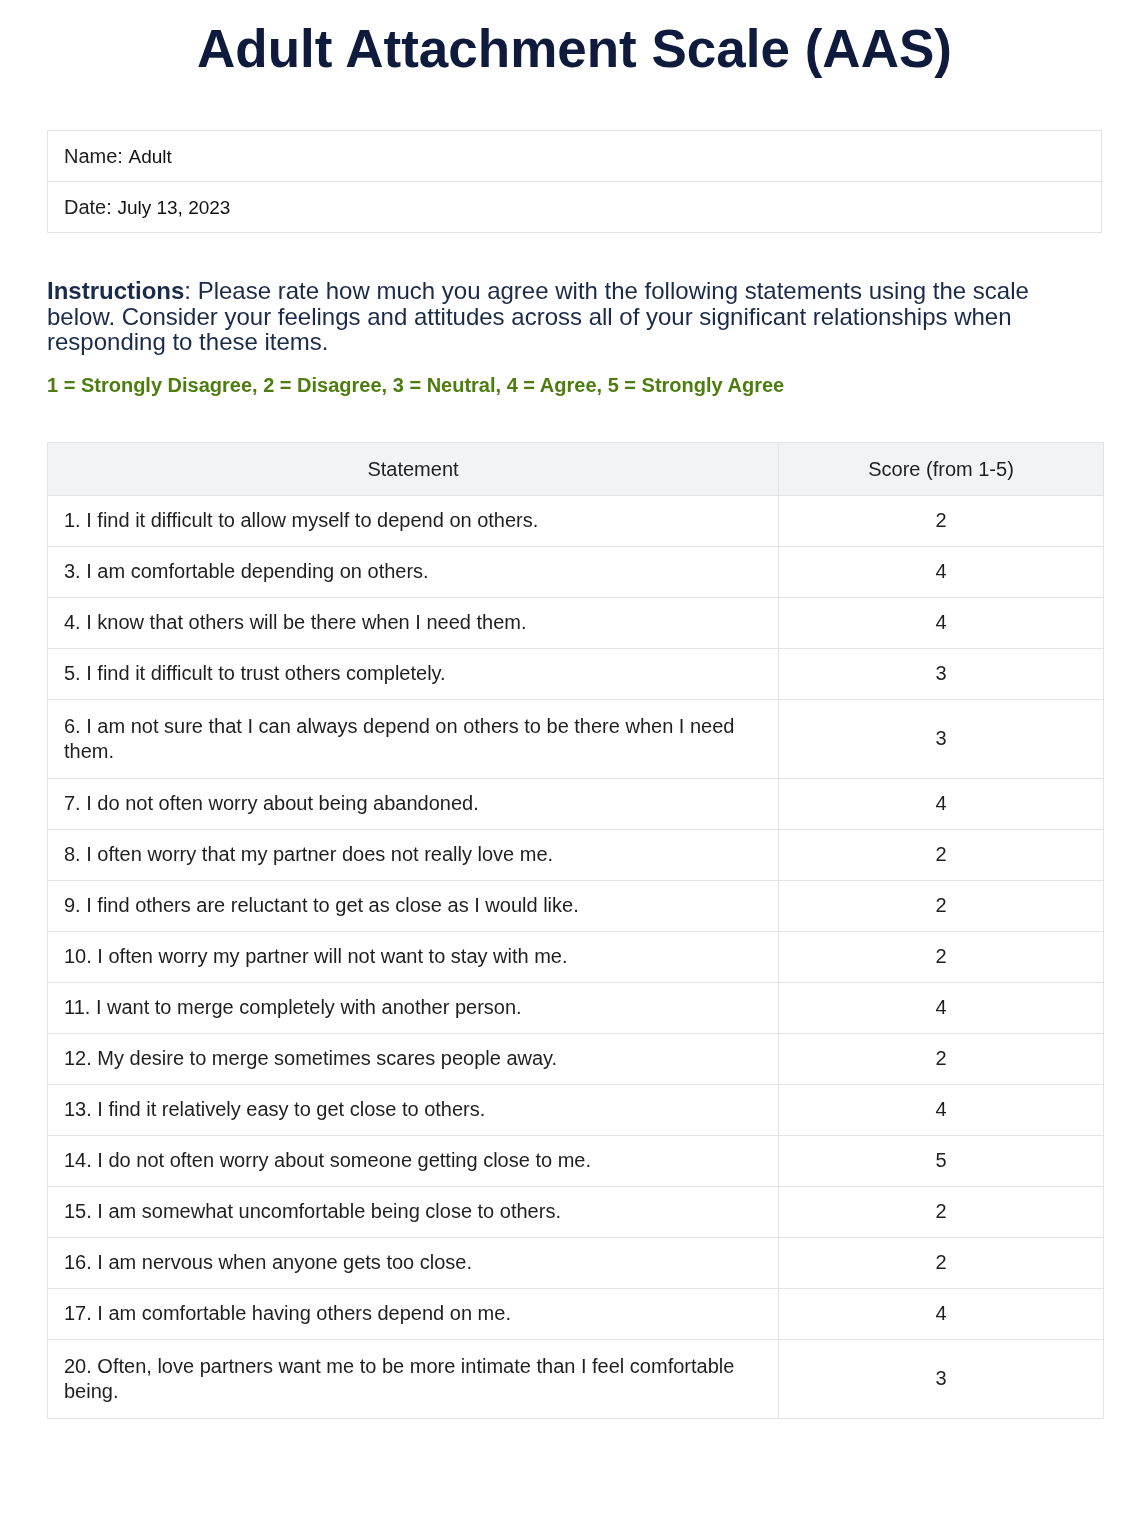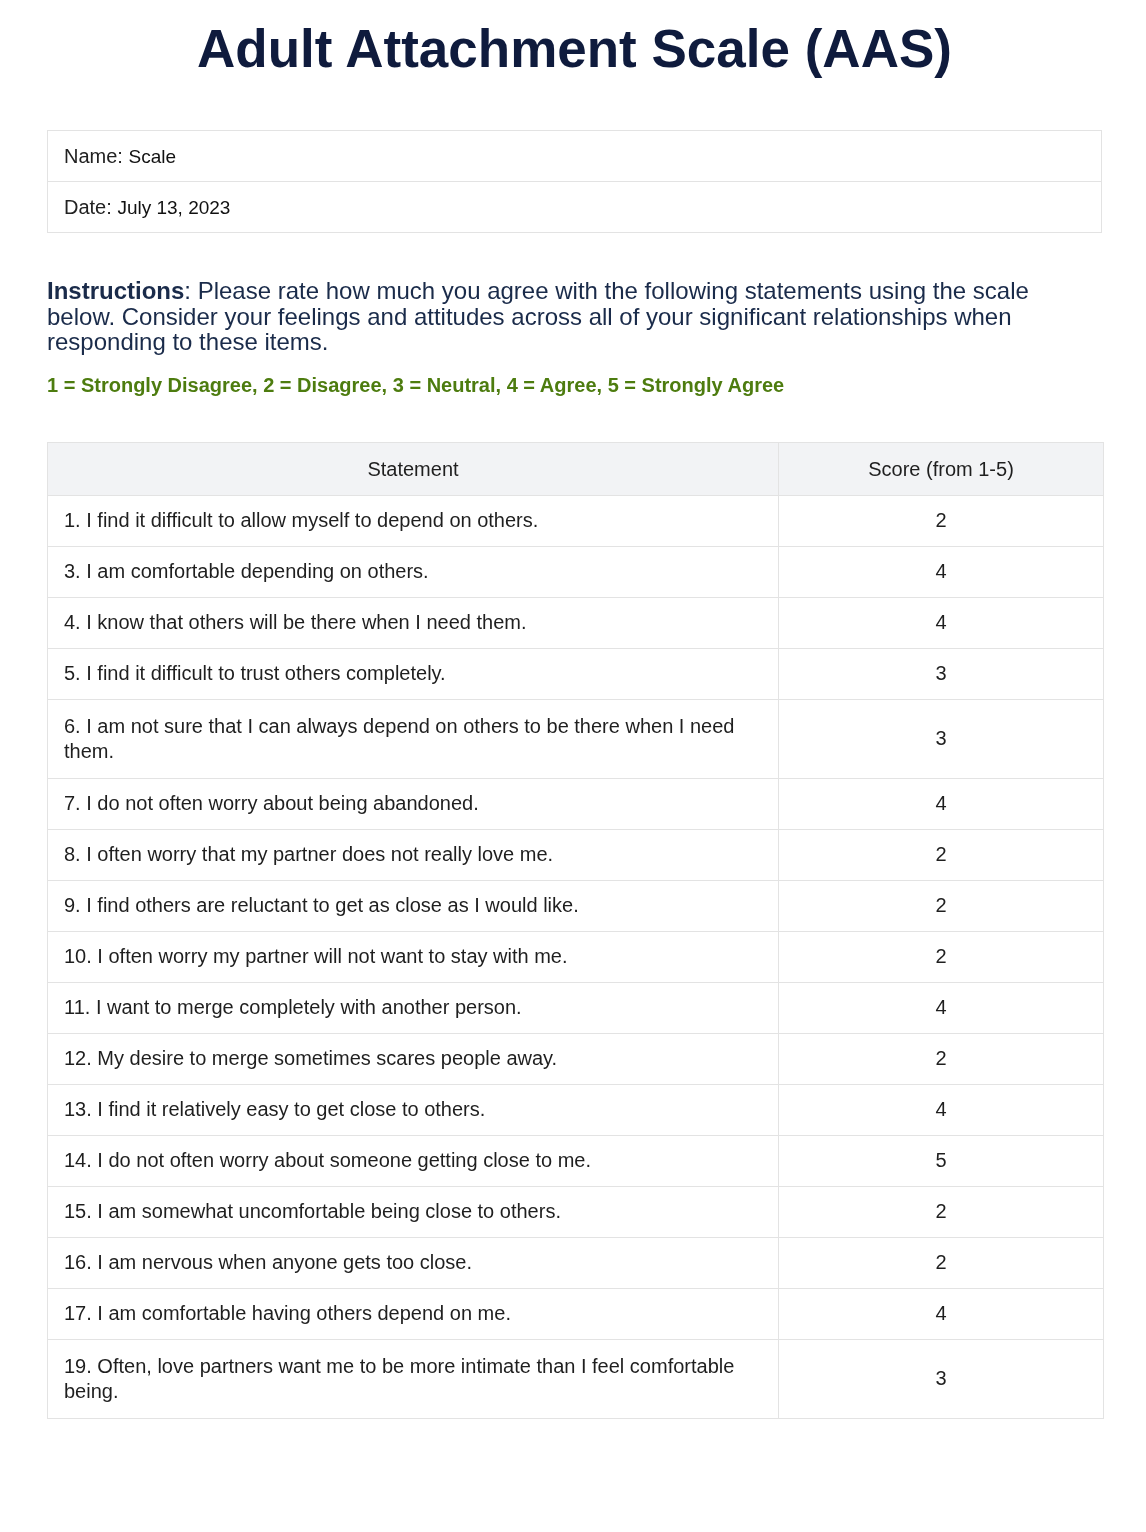--- a/index.html
+++ b/index.html
@@ -103,21 +103,21 @@
 <body>
 
 <div class="page">
   <h1 class="title">Adult Attachment Scale (AAS)</h1>
 
   <table class="info-table">
     <tbody>
         <tr>
       <td>
         <span class="lbl">Name:</span>
-        <span class="val">Scale</span>
+        <span class="val">Adult</span>
       </td>
     </tr>
     <tr>
       <td>
         <span class="lbl">Date:</span>
         <span class="val">July 13, 2023</span>
       </td>
     </tr>
   </tbody>
     </table>
@@ -196,18 +196,18 @@
         </tr>
       <tr>
           <td>16. I am nervous when anyone gets too close.</td>
           <td class="score">2</td>
         </tr>
       <tr>
           <td>17. I am comfortable having others depend on me.</td>
           <td class="score">4</td>
         </tr>
       <tr class="tall">
-          <td>19. Often, love partners want me to be more intimate than I feel comfortable being.</td>
+          <td>20. Often, love partners want me to be more intimate than I feel comfortable being.</td>
           <td class="score">3</td>
         </tr>
     </tbody>
   </table>
 </div>
 
 </body></html>

